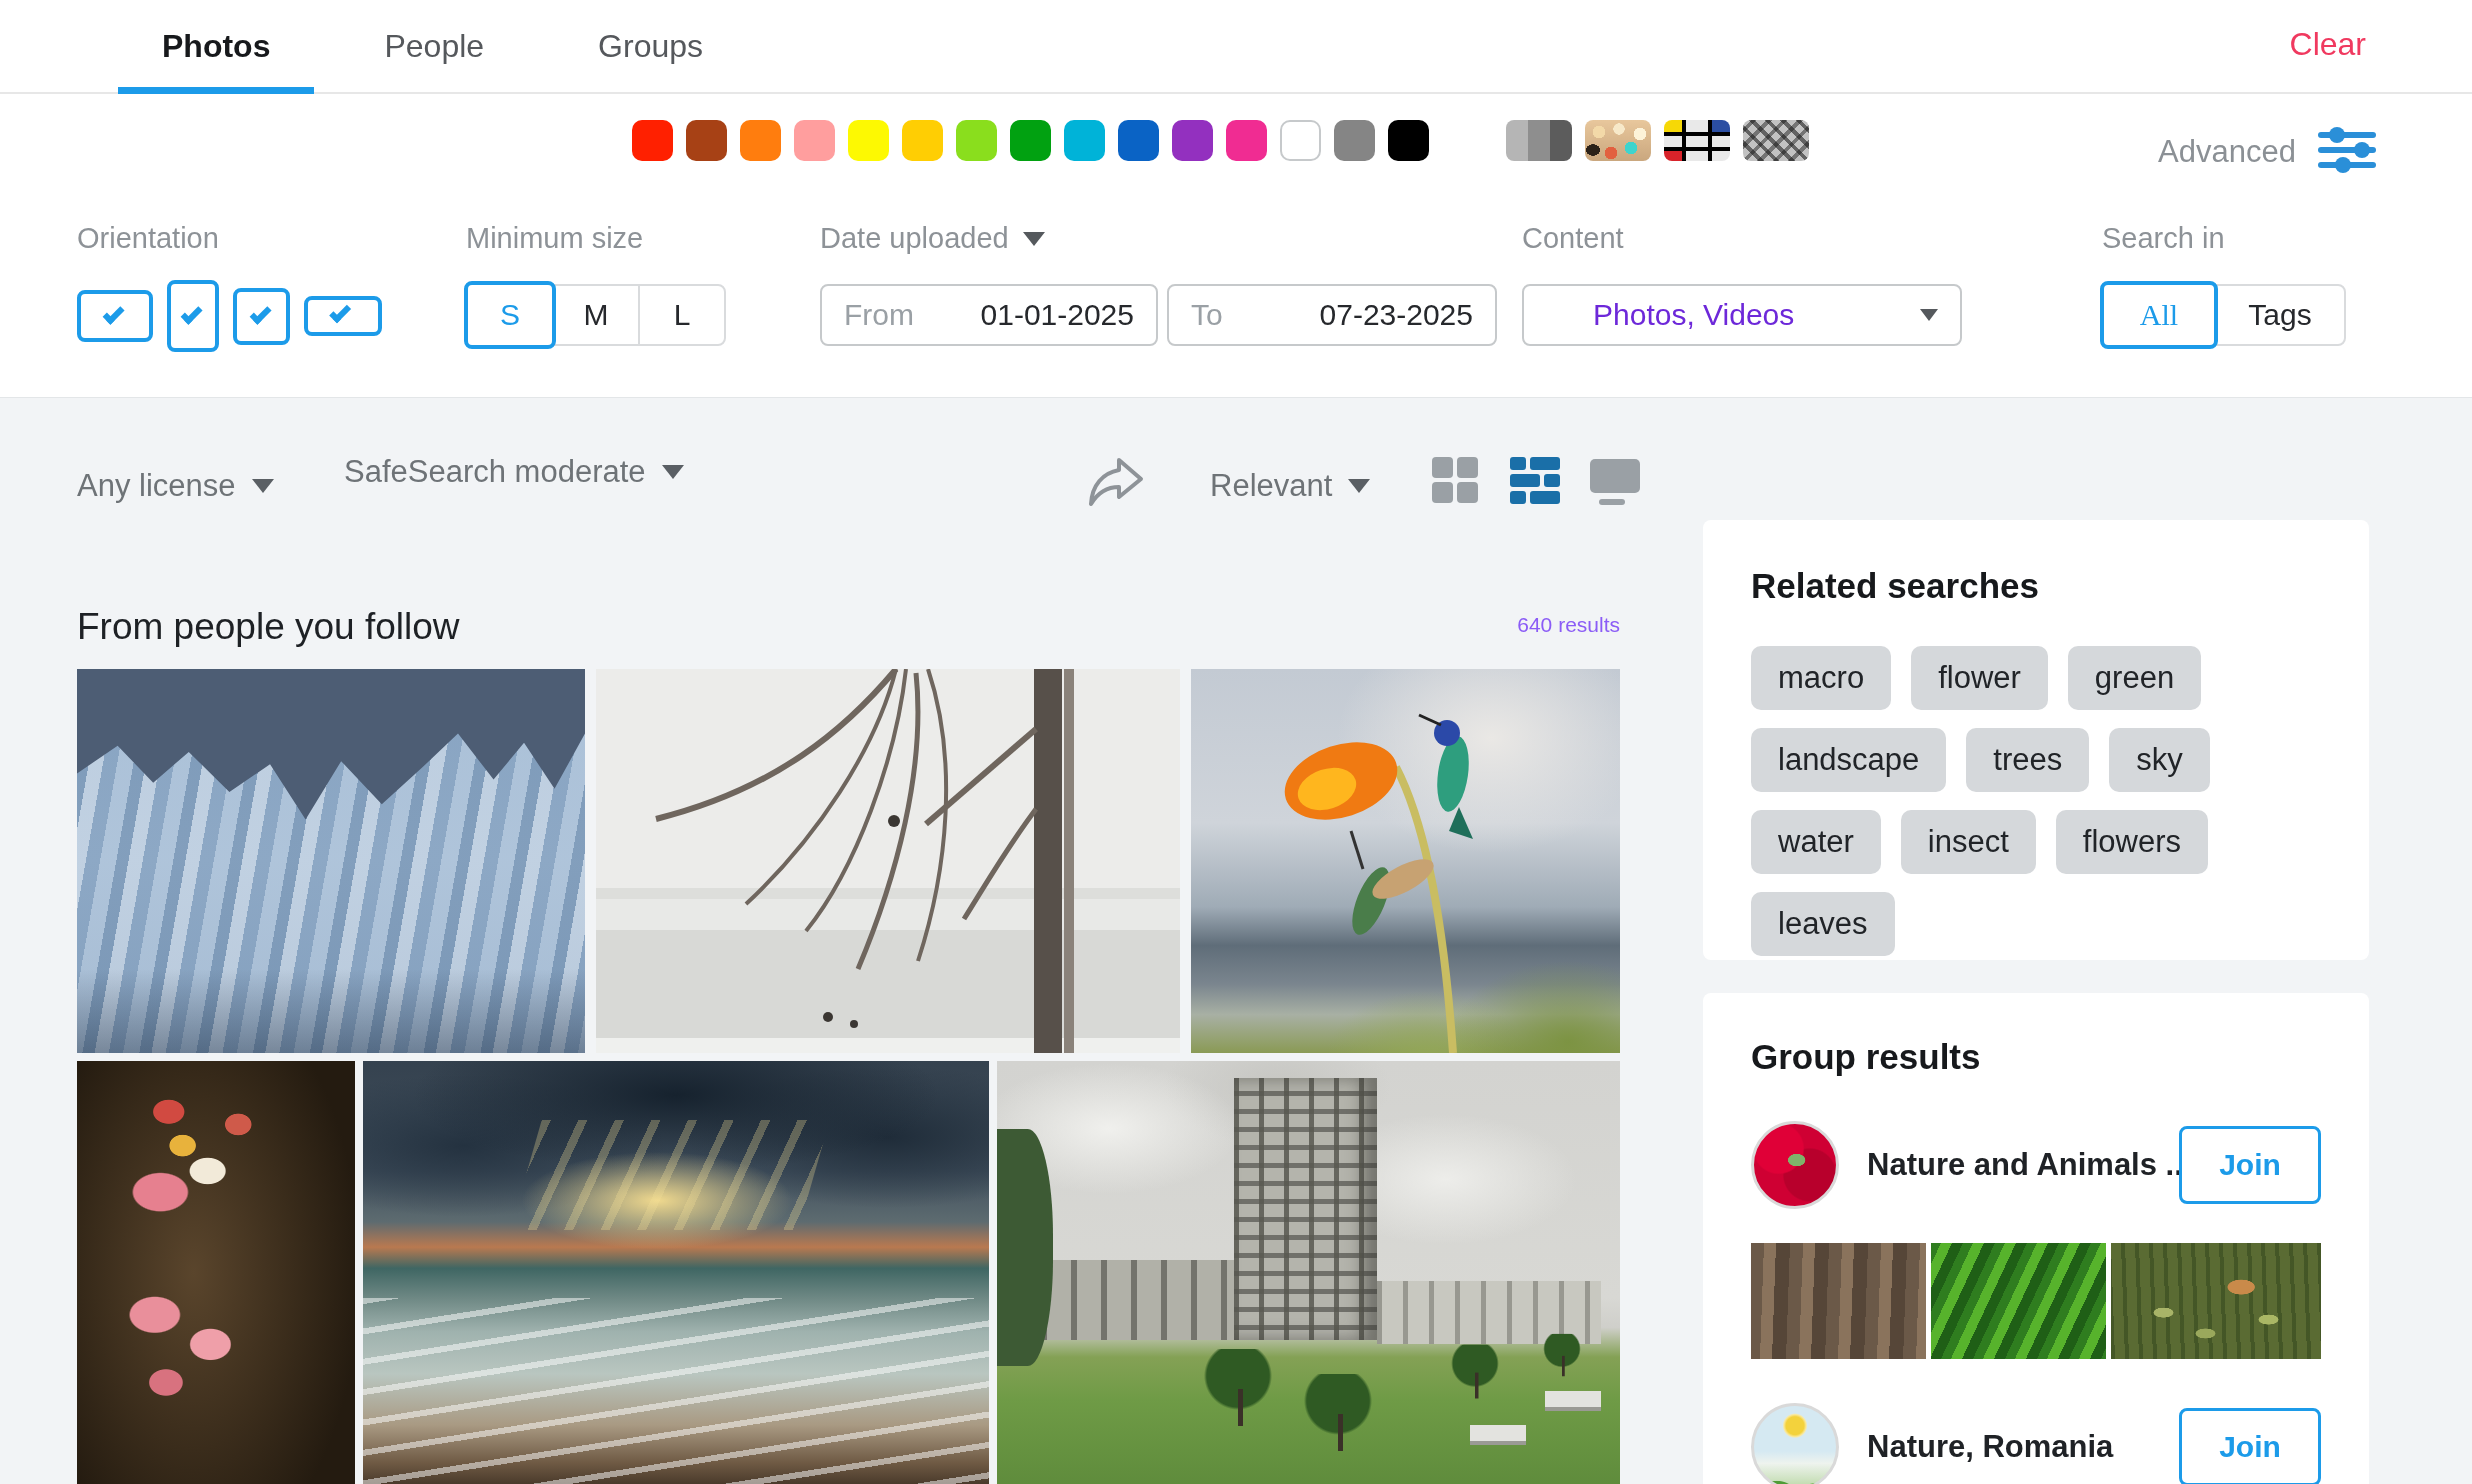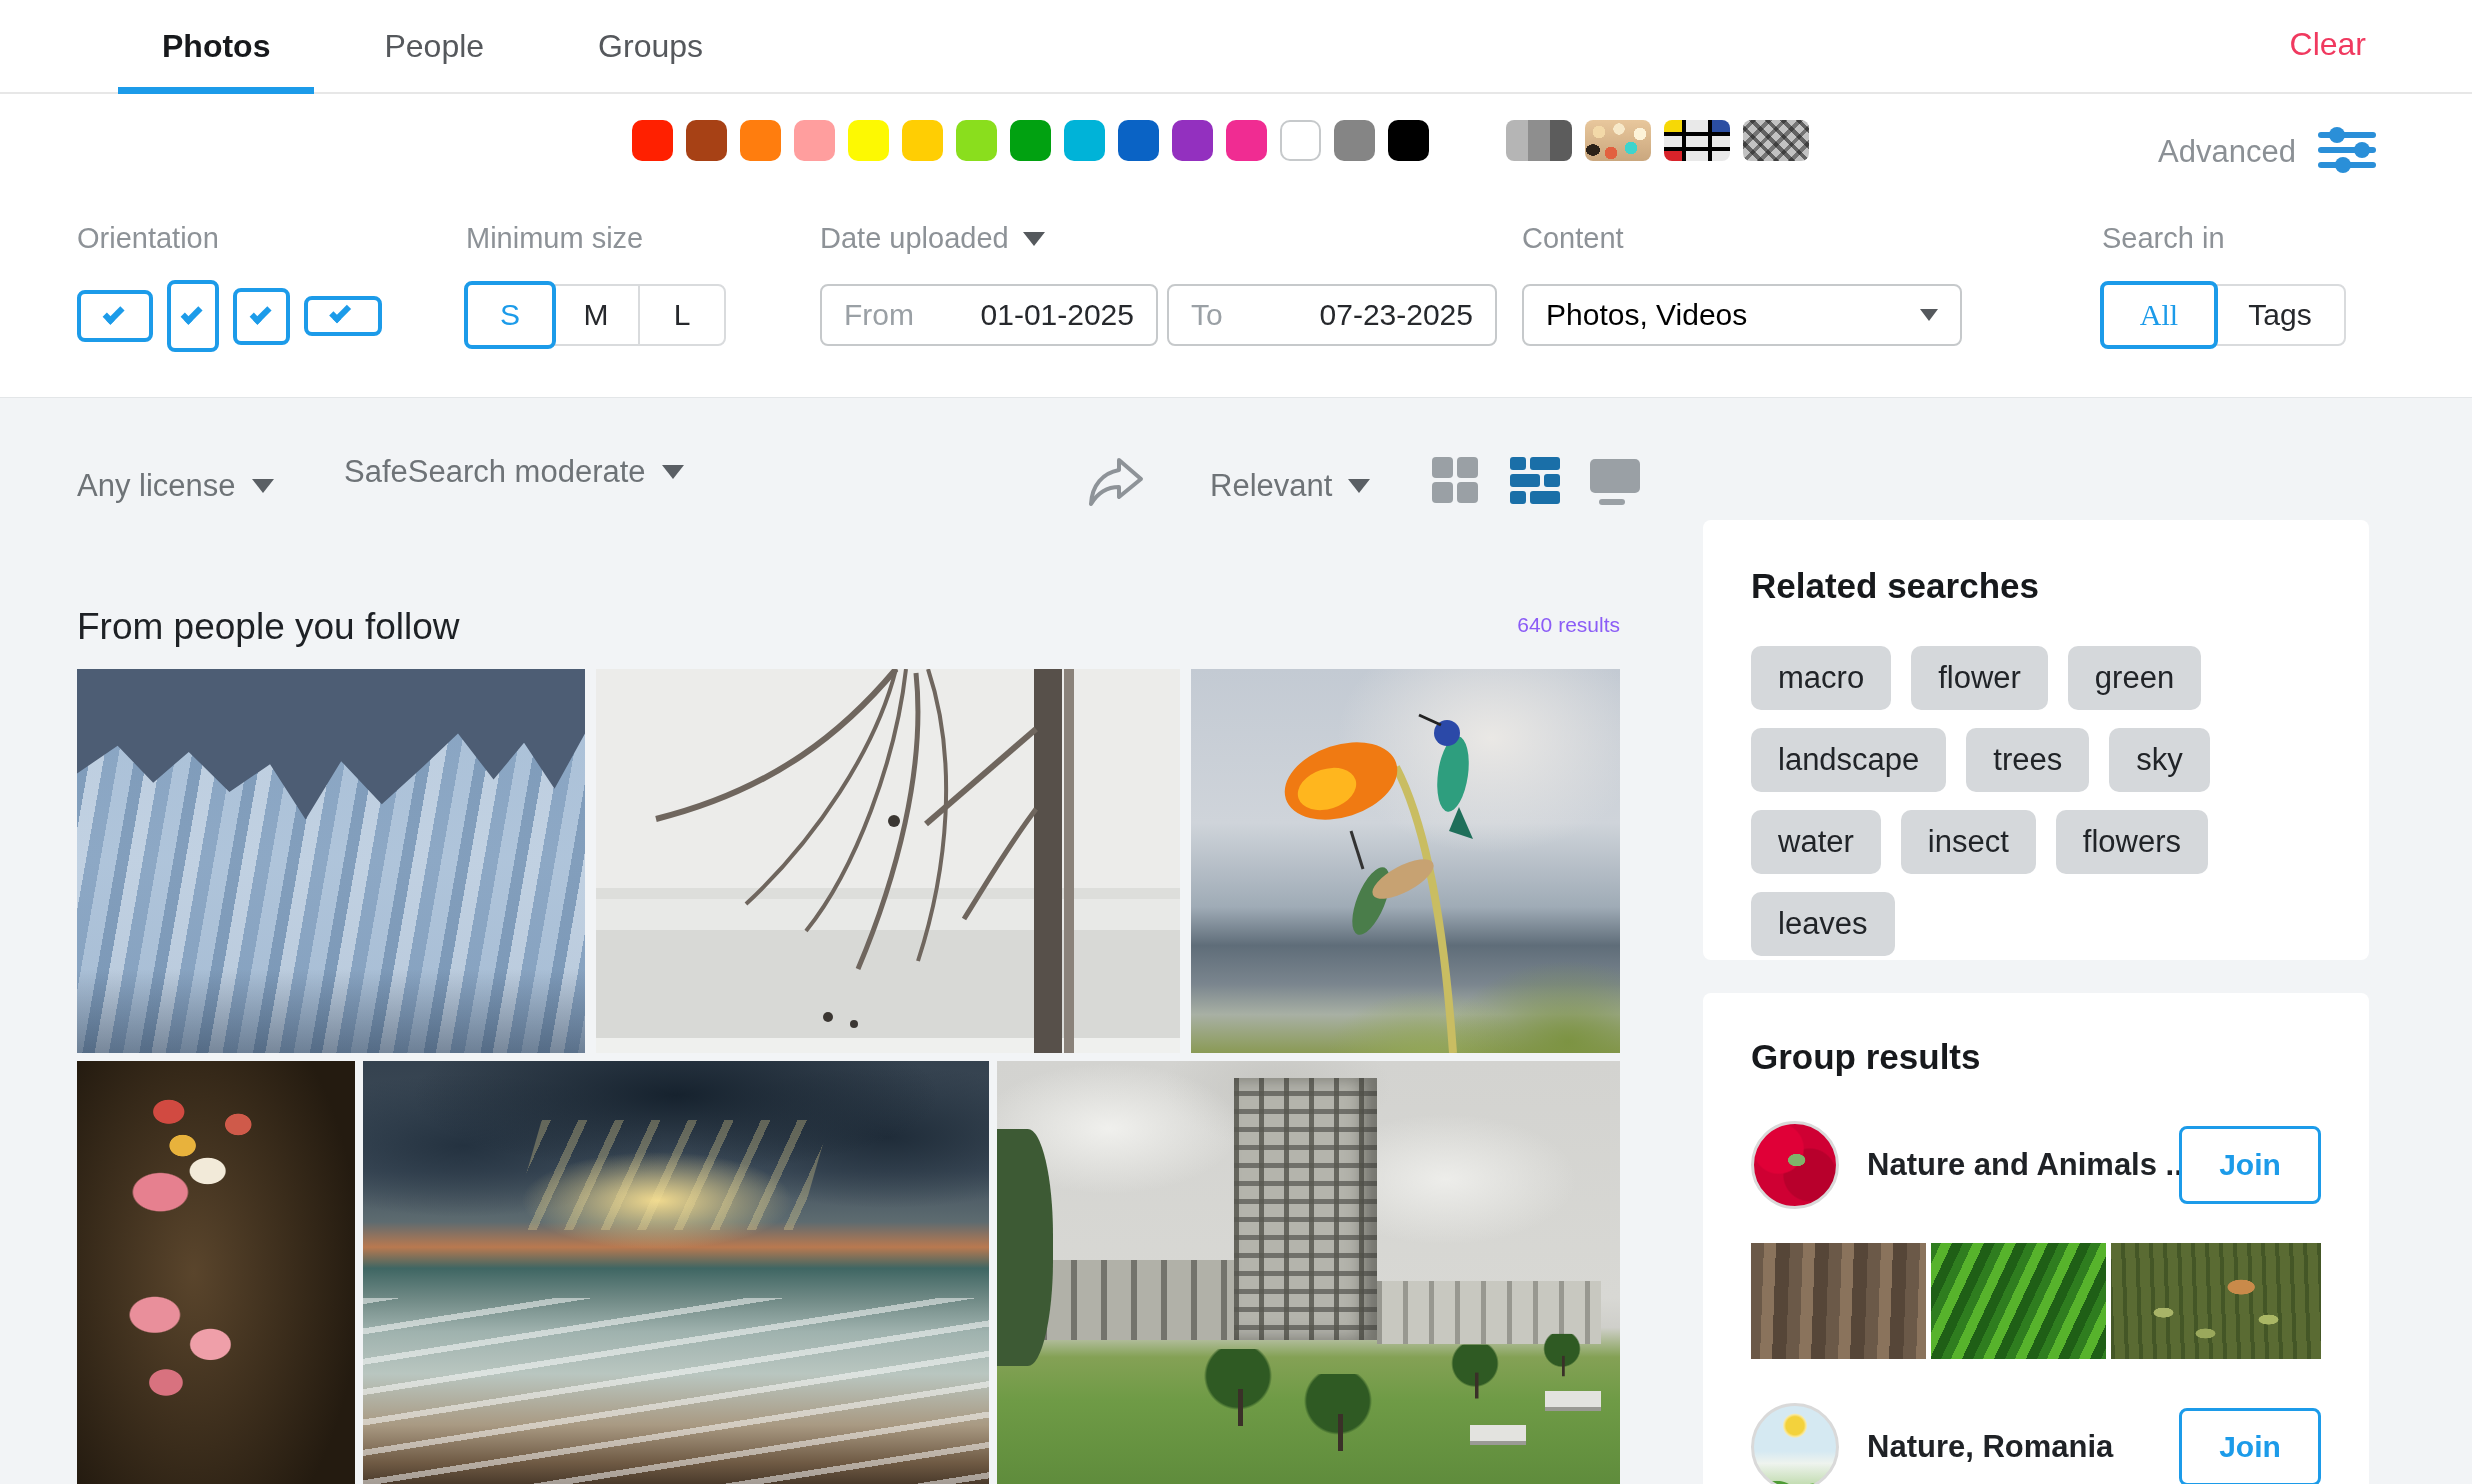--- a/index.html
+++ b/index.html
@@ -64,25 +64,25 @@
   .seg { width:86px; height:100%; display:flex; align-items:center; justify-content:center; font-size:30px; color:#26282c; cursor:pointer; }
   .seg + .seg { border-left:2px solid #d9dbdd; }
   .seg.selected { position:relative; z-index:2; margin:-4px; width:92px; height:68px; background:#fff; border:4px solid var(--accent,#1c9be9); border-radius:8px; color:var(--accent,#1c9be9); }
   .seg-minsize { left:466px; }
   .seg-search { left:2102px; }
   .seg-search .seg { width:130px; }
   .seg-search .seg.selected { width:118px;font-family:Liberation Serif, serif; }
 
   .input-box { position:absolute; top:284px; height:62px; background:#fff; border:2px solid #c6c9cb; border-radius:8px; display:flex; align-items:center; justify-content:space-between; padding:0 22px; font-size:30px; cursor:text; }
   .input-box .lab { color:#9aa0a5; }
-  .input-box .val { color:#26282c; font-weight:500; }
+  .input-box .val { color:#26282c; font-weight:500;margin-left:47px; }
   .box-from { left:820px; width:338px; }
   .box-to { left:1167px; width:330px; }
   .select-box { left:1522px; width:440px; cursor:pointer; }
-  .select-box .val { color:#000000; font-weight:400; }
+  .select-box .val { color:#6d28d9; font-weight:400; }
 
   
   .tool { position:absolute; display:flex; align-items:center; gap:16px; font-size:31px; color:#6e7377; cursor:pointer; }
   .tool .caret { border-top-color:#5a5f64; }
   .view-row { position:absolute; top:452px; left:1427px; display:flex; gap:24px; align-items:center; }
   .view-btn { width:56px; height:56px; display:flex; align-items:center; justify-content:center; cursor:pointer; }
 
   
   .section-title { position:absolute; left:77px; top:606px; font-size:37px; font-weight:500; color:#1e2125; }
   .result-count { position:absolute; right:852px; top:613px; font-size:21px; color:#8b5cf6; }

